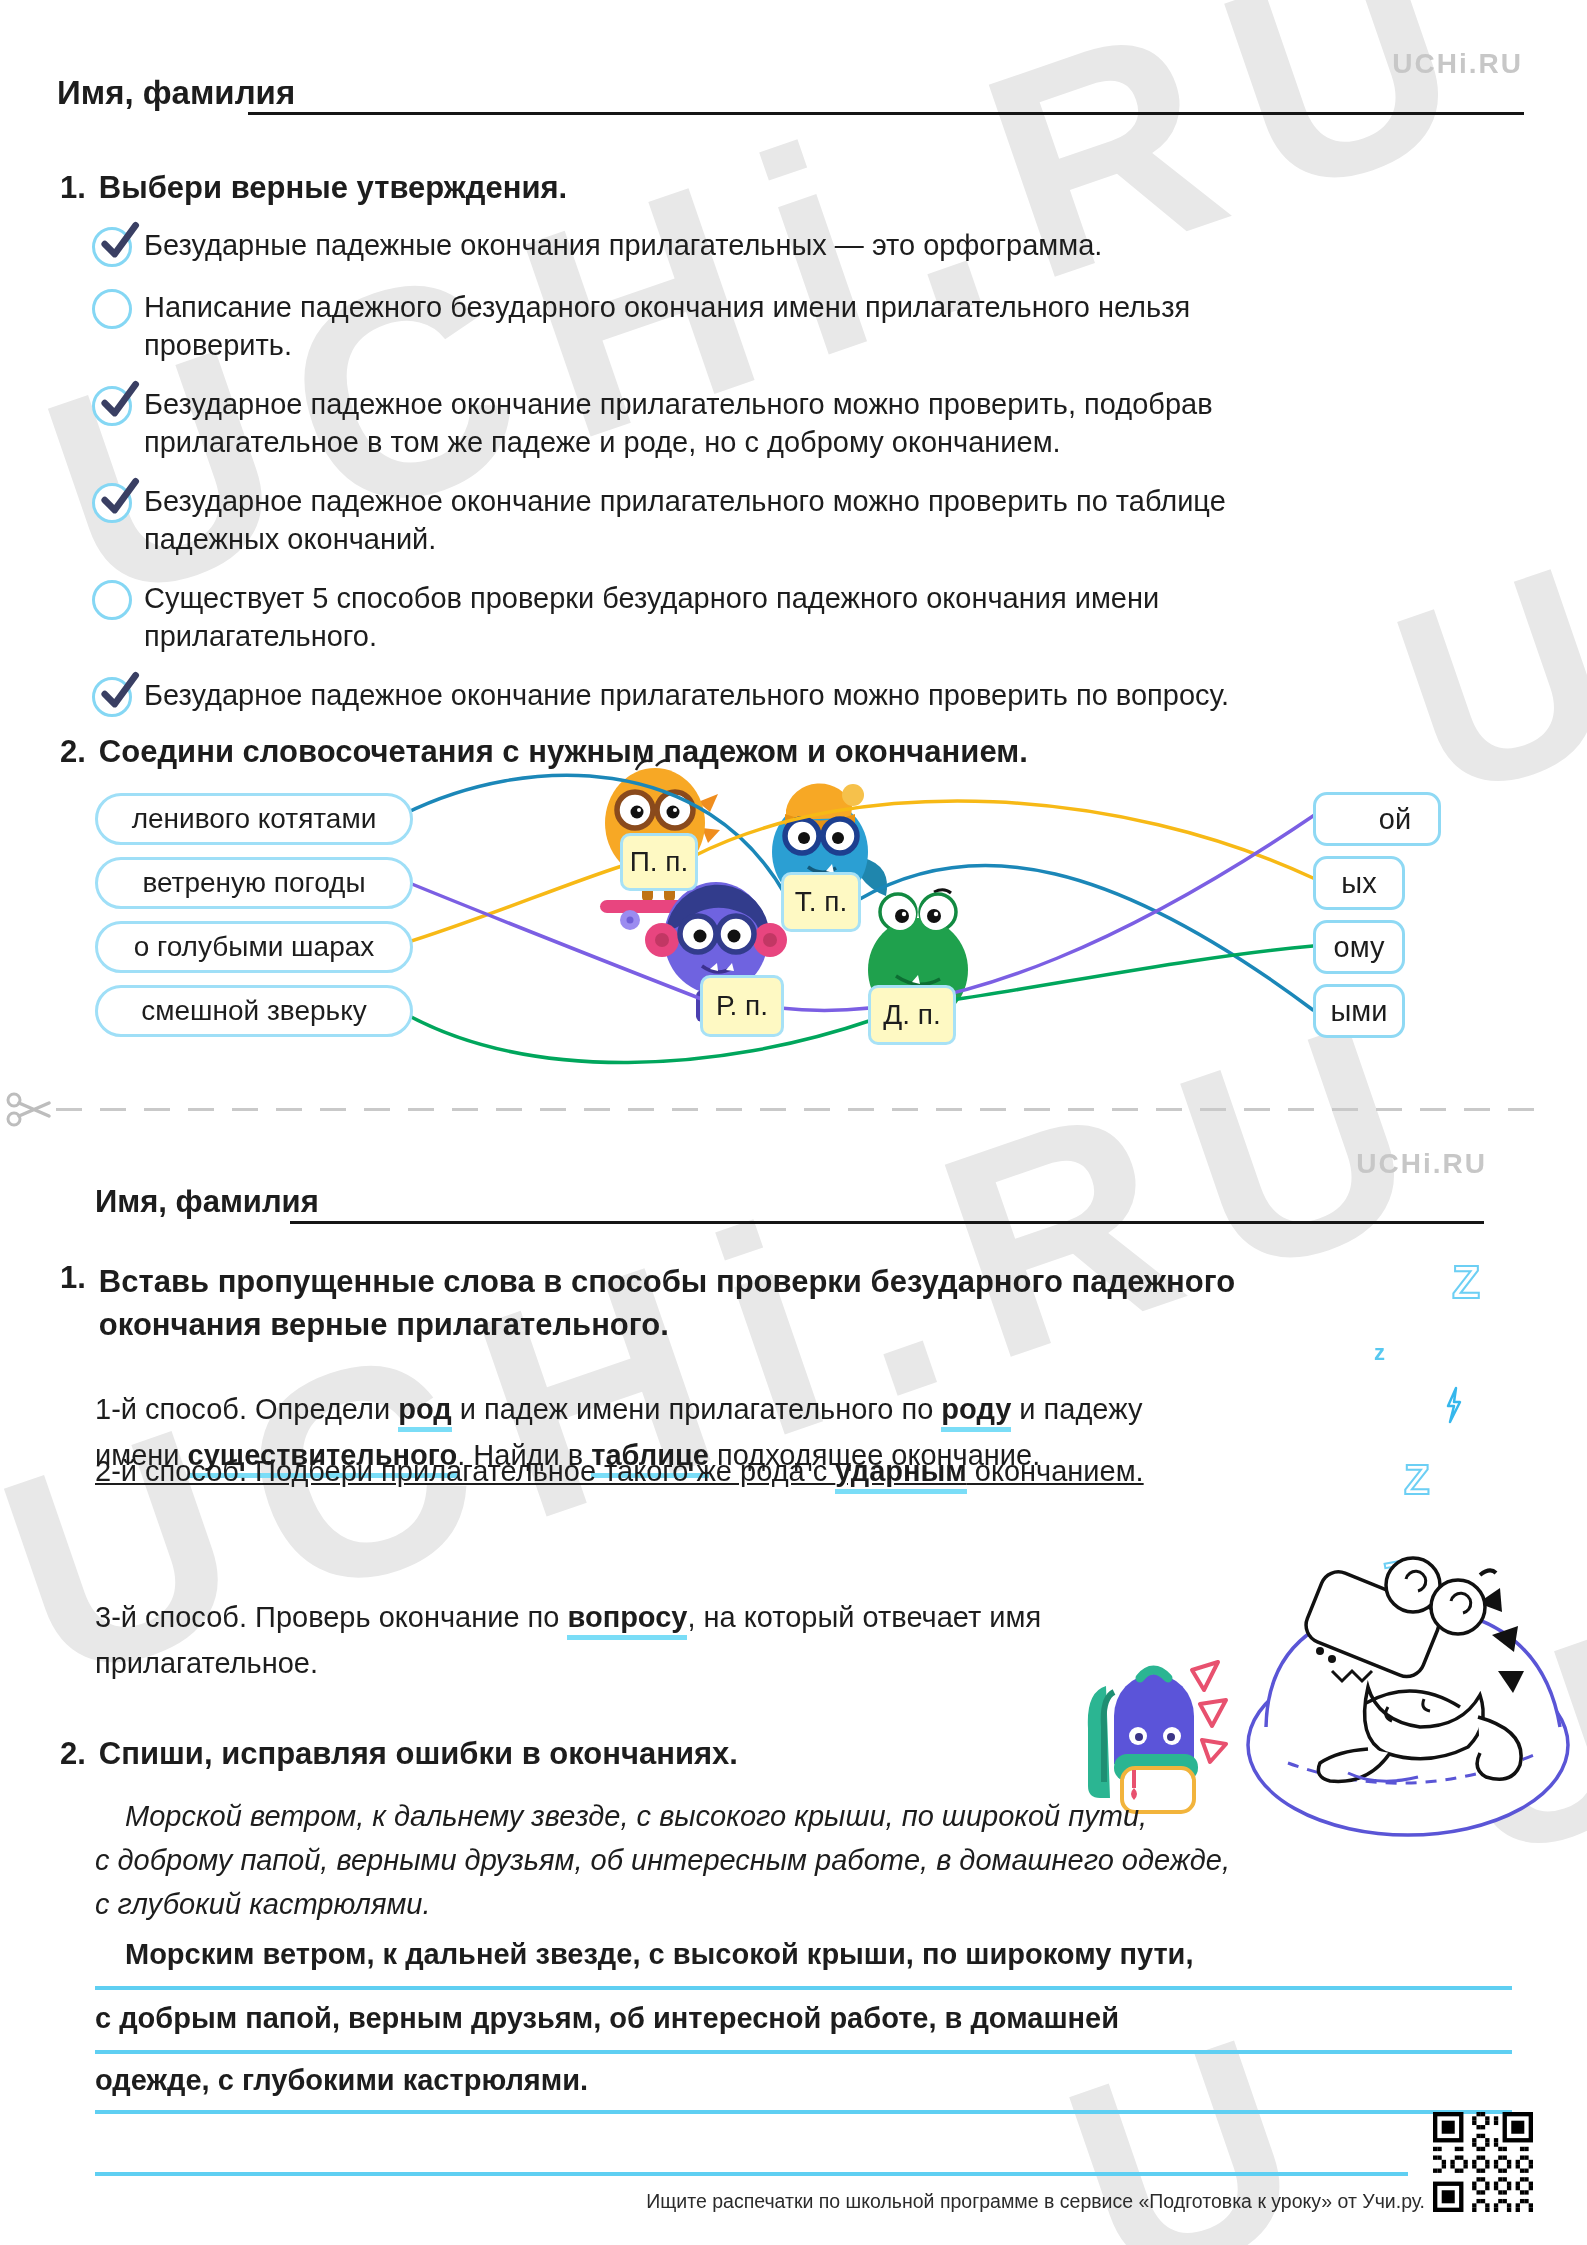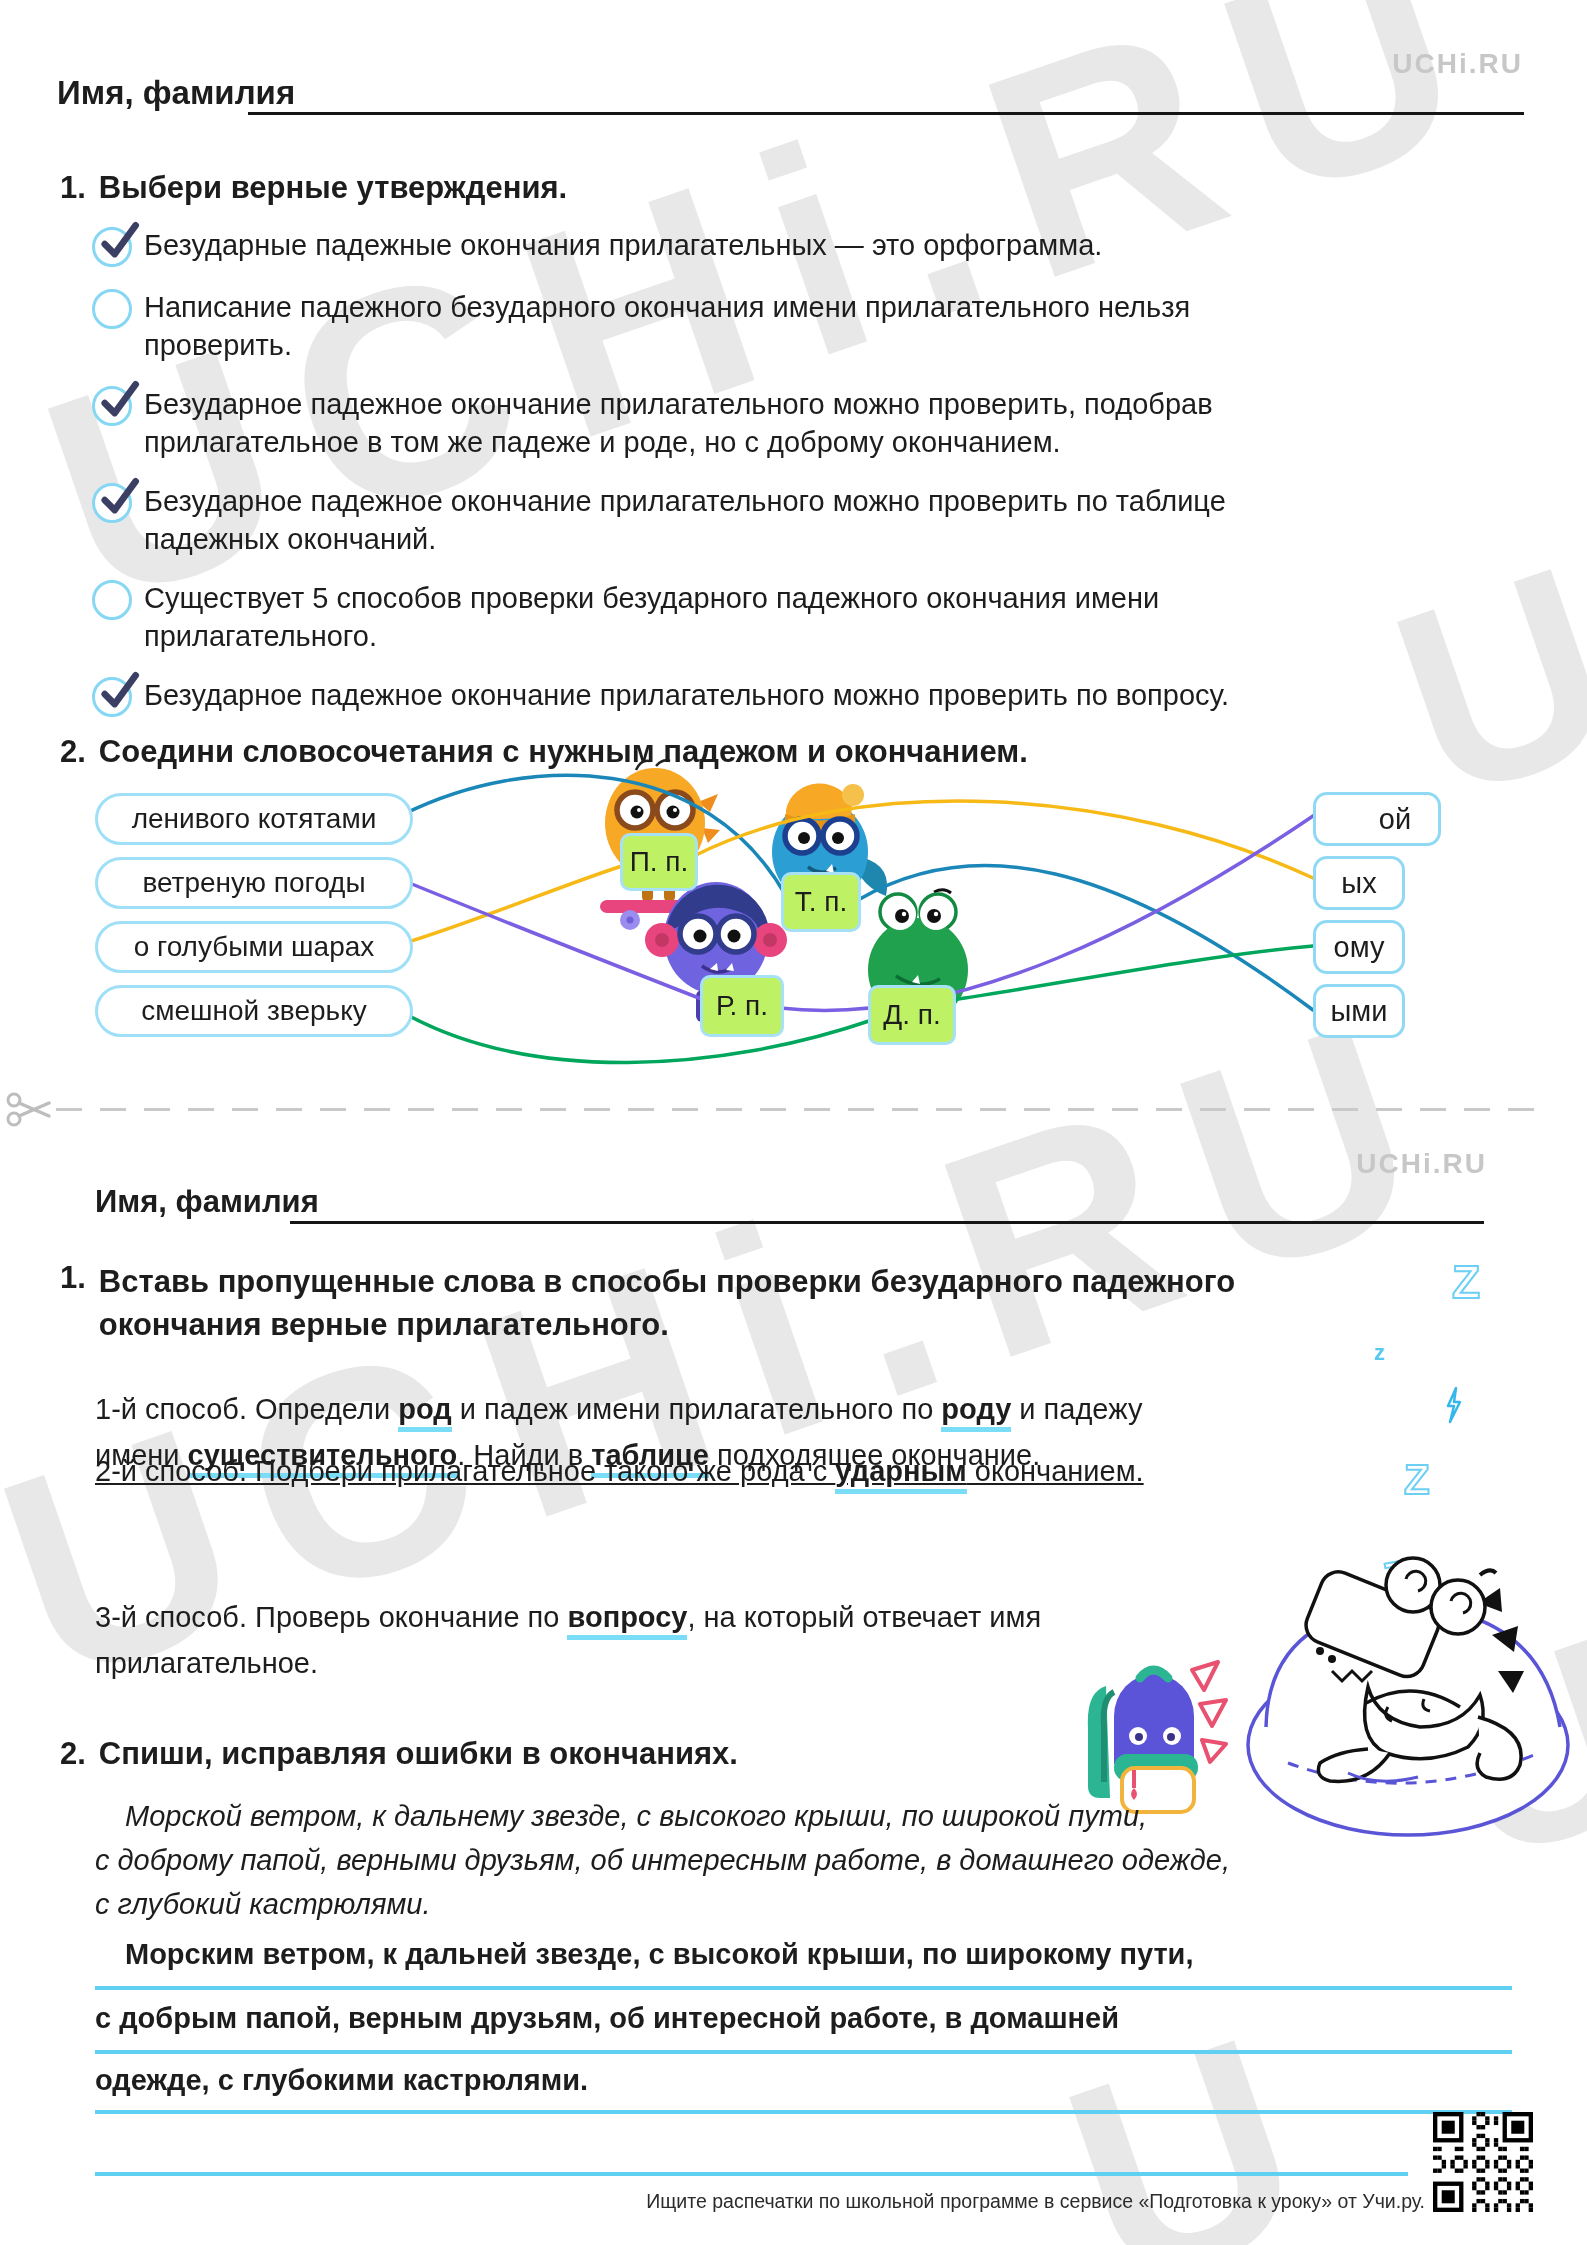--- a/index.html
+++ b/index.html
@@ -35,21 +35,21 @@
   .stmt-text{font-size:29px;line-height:38px;}
   
   .char{position:absolute;z-index:1;}
   #match-lines{position:absolute;left:0;top:770px;z-index:2;}
   .pill{position:absolute;z-index:3;left:95px;width:312px;height:46px;border:3px solid #9FDFF7;
         border-radius:26px;background:#fff;display:flex;align-items:center;justify-content:center;
         font-size:28px;}
   .ending{position:absolute;z-index:3;left:1313px;width:86px;height:48px;border:3px solid #8FD9F4;
         border-radius:14px;background:#fff;display:flex;align-items:center;justify-content:center;
         font-size:29px;}
-  .case-label{position:absolute;z-index:3;background:#bef264;border:3px solid #A7E1F6;border-radius:10px;
+  .case-label{position:absolute;z-index:3;background:#fef9c3;border:3px solid #A7E1F6;border-radius:10px;
         display:flex;align-items:center;justify-content:center;font-size:28px;}
   #case-pp{left:620px;top:833px;width:72px;height:52px;}
   #case-tp{left:781px;top:872px;width:74px;height:54px;}
   #case-rp{left:700px;top:975px;width:78px;height:56px;}
   #case-dp{left:868px;top:985px;width:82px;height:54px;}
   
   #cutline{position:absolute;z-index:2;left:56px;top:1108px;width:1489px;height:3px;
         background:repeating-linear-gradient(90deg,#c9c9c9 0 26px,transparent 26px 44px);}
   #scissors{position:absolute;z-index:2;left:4px;top:1086px;}
   

